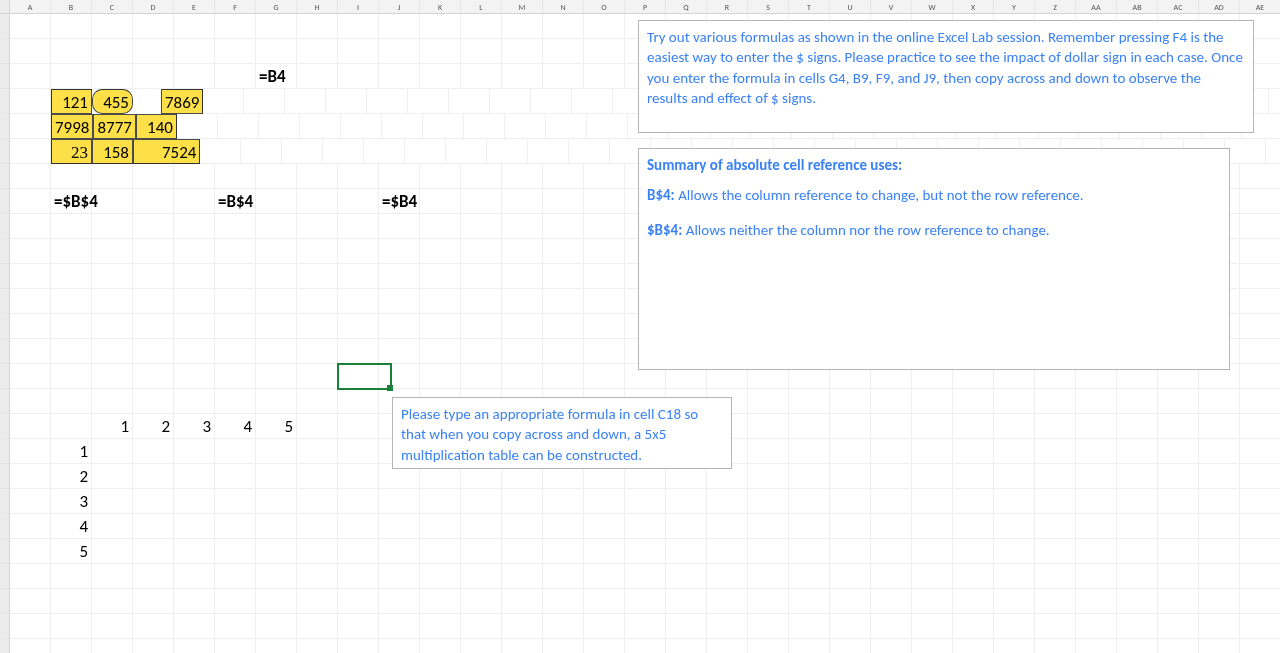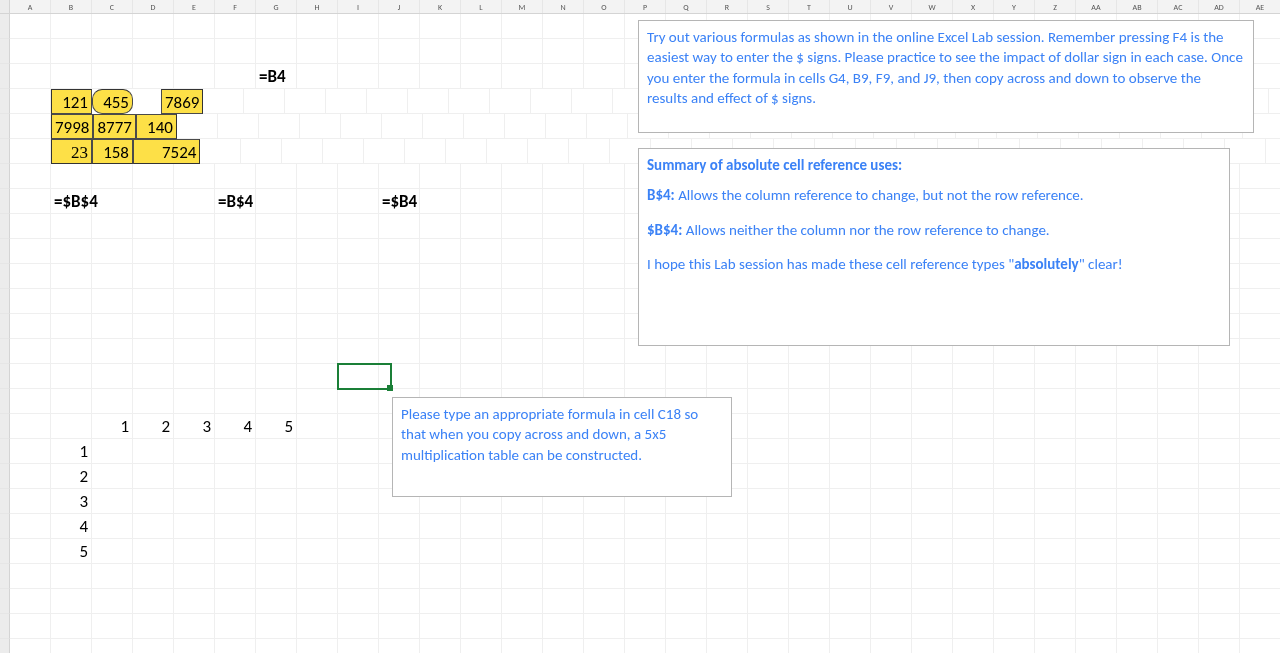--- a/index.html
+++ b/index.html
@@ -1049,30 +1049,27 @@
     </div>
 
   <div class="selection" id="selection" style="left: 337px; top: 363px; width: 55px; height: 27px;">
     <div class="handle"></div>
   </div>
 
   <div class="textbox" style="left:638px; top:20px; width:616px; height:113px;">
     <span>Try out various formulas as shown in the online Excel Lab session. Remember pressing F4 is the easiest way to enter the $ signs. Please practice to see the impact of dollar sign in each case. Once you enter the formula in cells G4, B9, F9, and J9, then copy across and down to observe the results and effect of $ signs.</span>
   </div>
 
-  <div class="textbox" style="left:638px; top:148px; width:592px; height:198px;padding-left:8px;">
+  <div class="textbox" style="left:638px; top:148px; width:592px; height:222px;padding-left:8px;">
     <div class="title">Summary of absolute cell reference uses:</div>
     <p>
       <span class="bold">B$4:</span><span> Allows the column reference to change, but not the row reference.</span>
     </p>
     <p>
       <span class="bold">$B$4:</span><span> Allows neither the column nor the row reference to change.</span>
     </p>
-    <p>
-      <span>I hope this Lab session has made these cell reference types "</span><span class="bold">absolutely</span><span>" clear!</span>
-    </p>
   </div>
 
-  <div class="textbox" style="left:392px; top:397px; width:340px; height:100px;">
+  <div class="textbox" style="left:392px; top:397px; width:340px; height:72px;">
     <span>Please type an appropriate formula in cell C18 so that when you copy across and down, a 5x5 multiplication table can be constructed.</span>
   </div>
 
 </div>
 
 </body></html>

